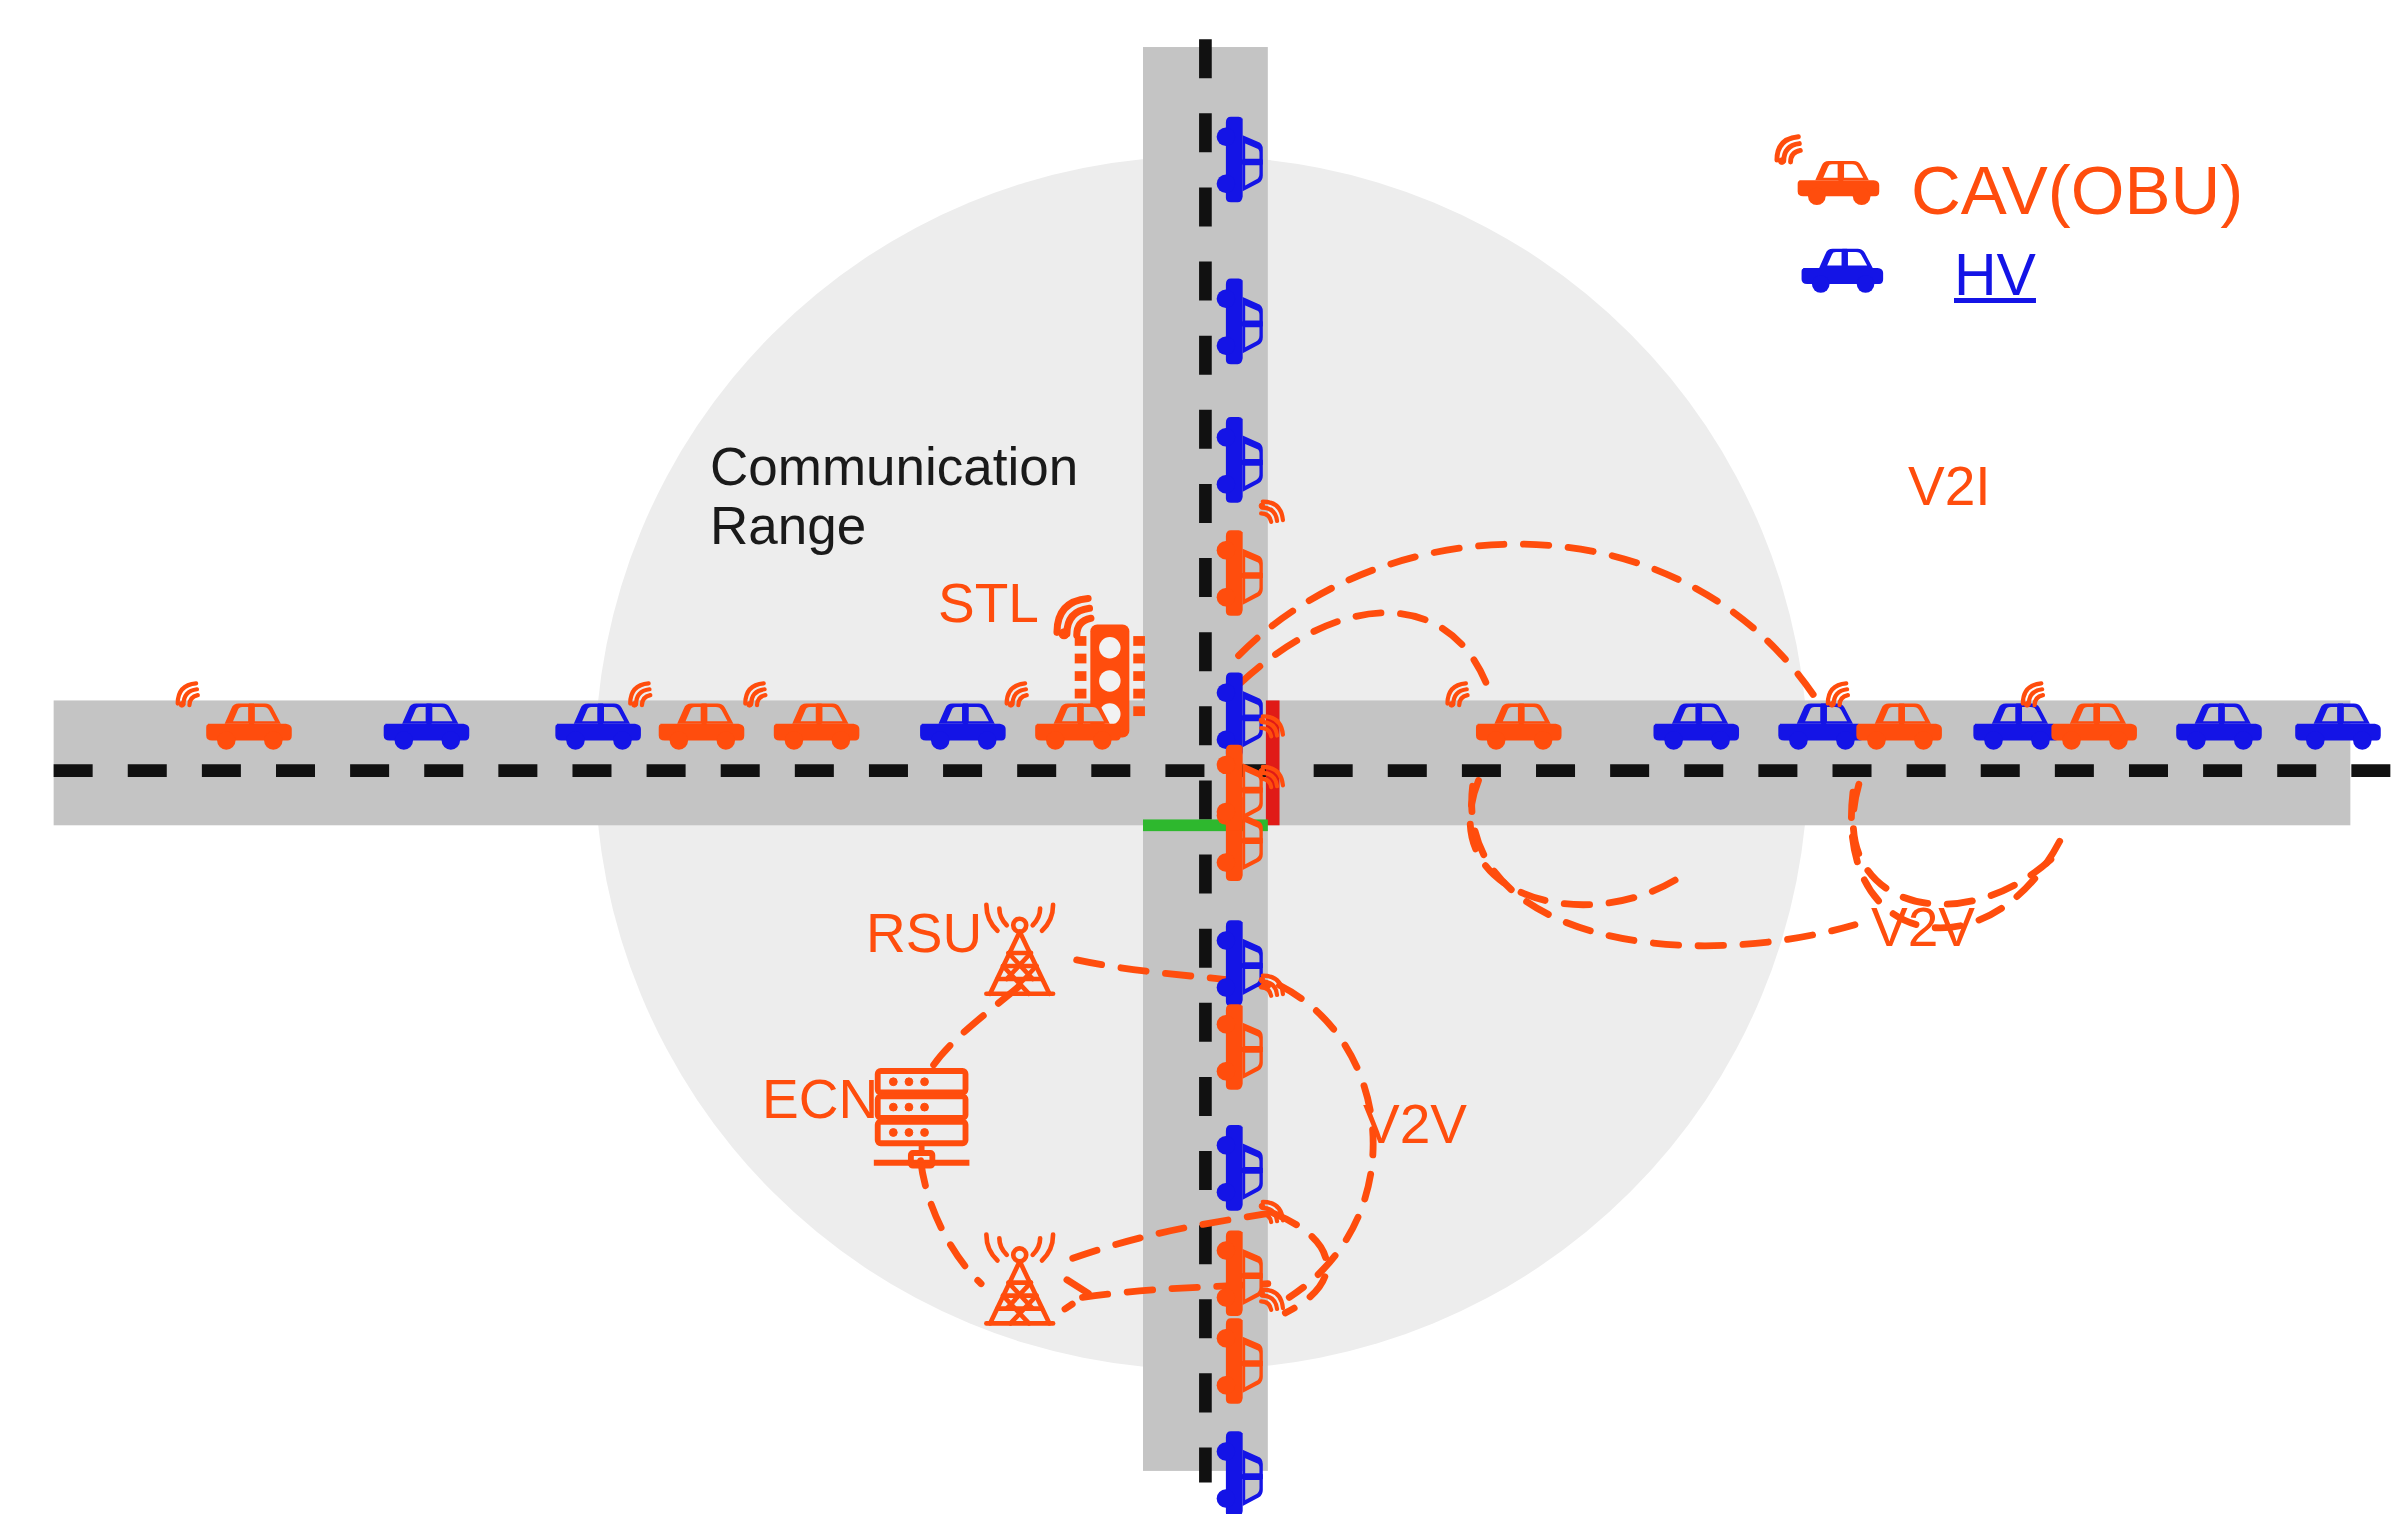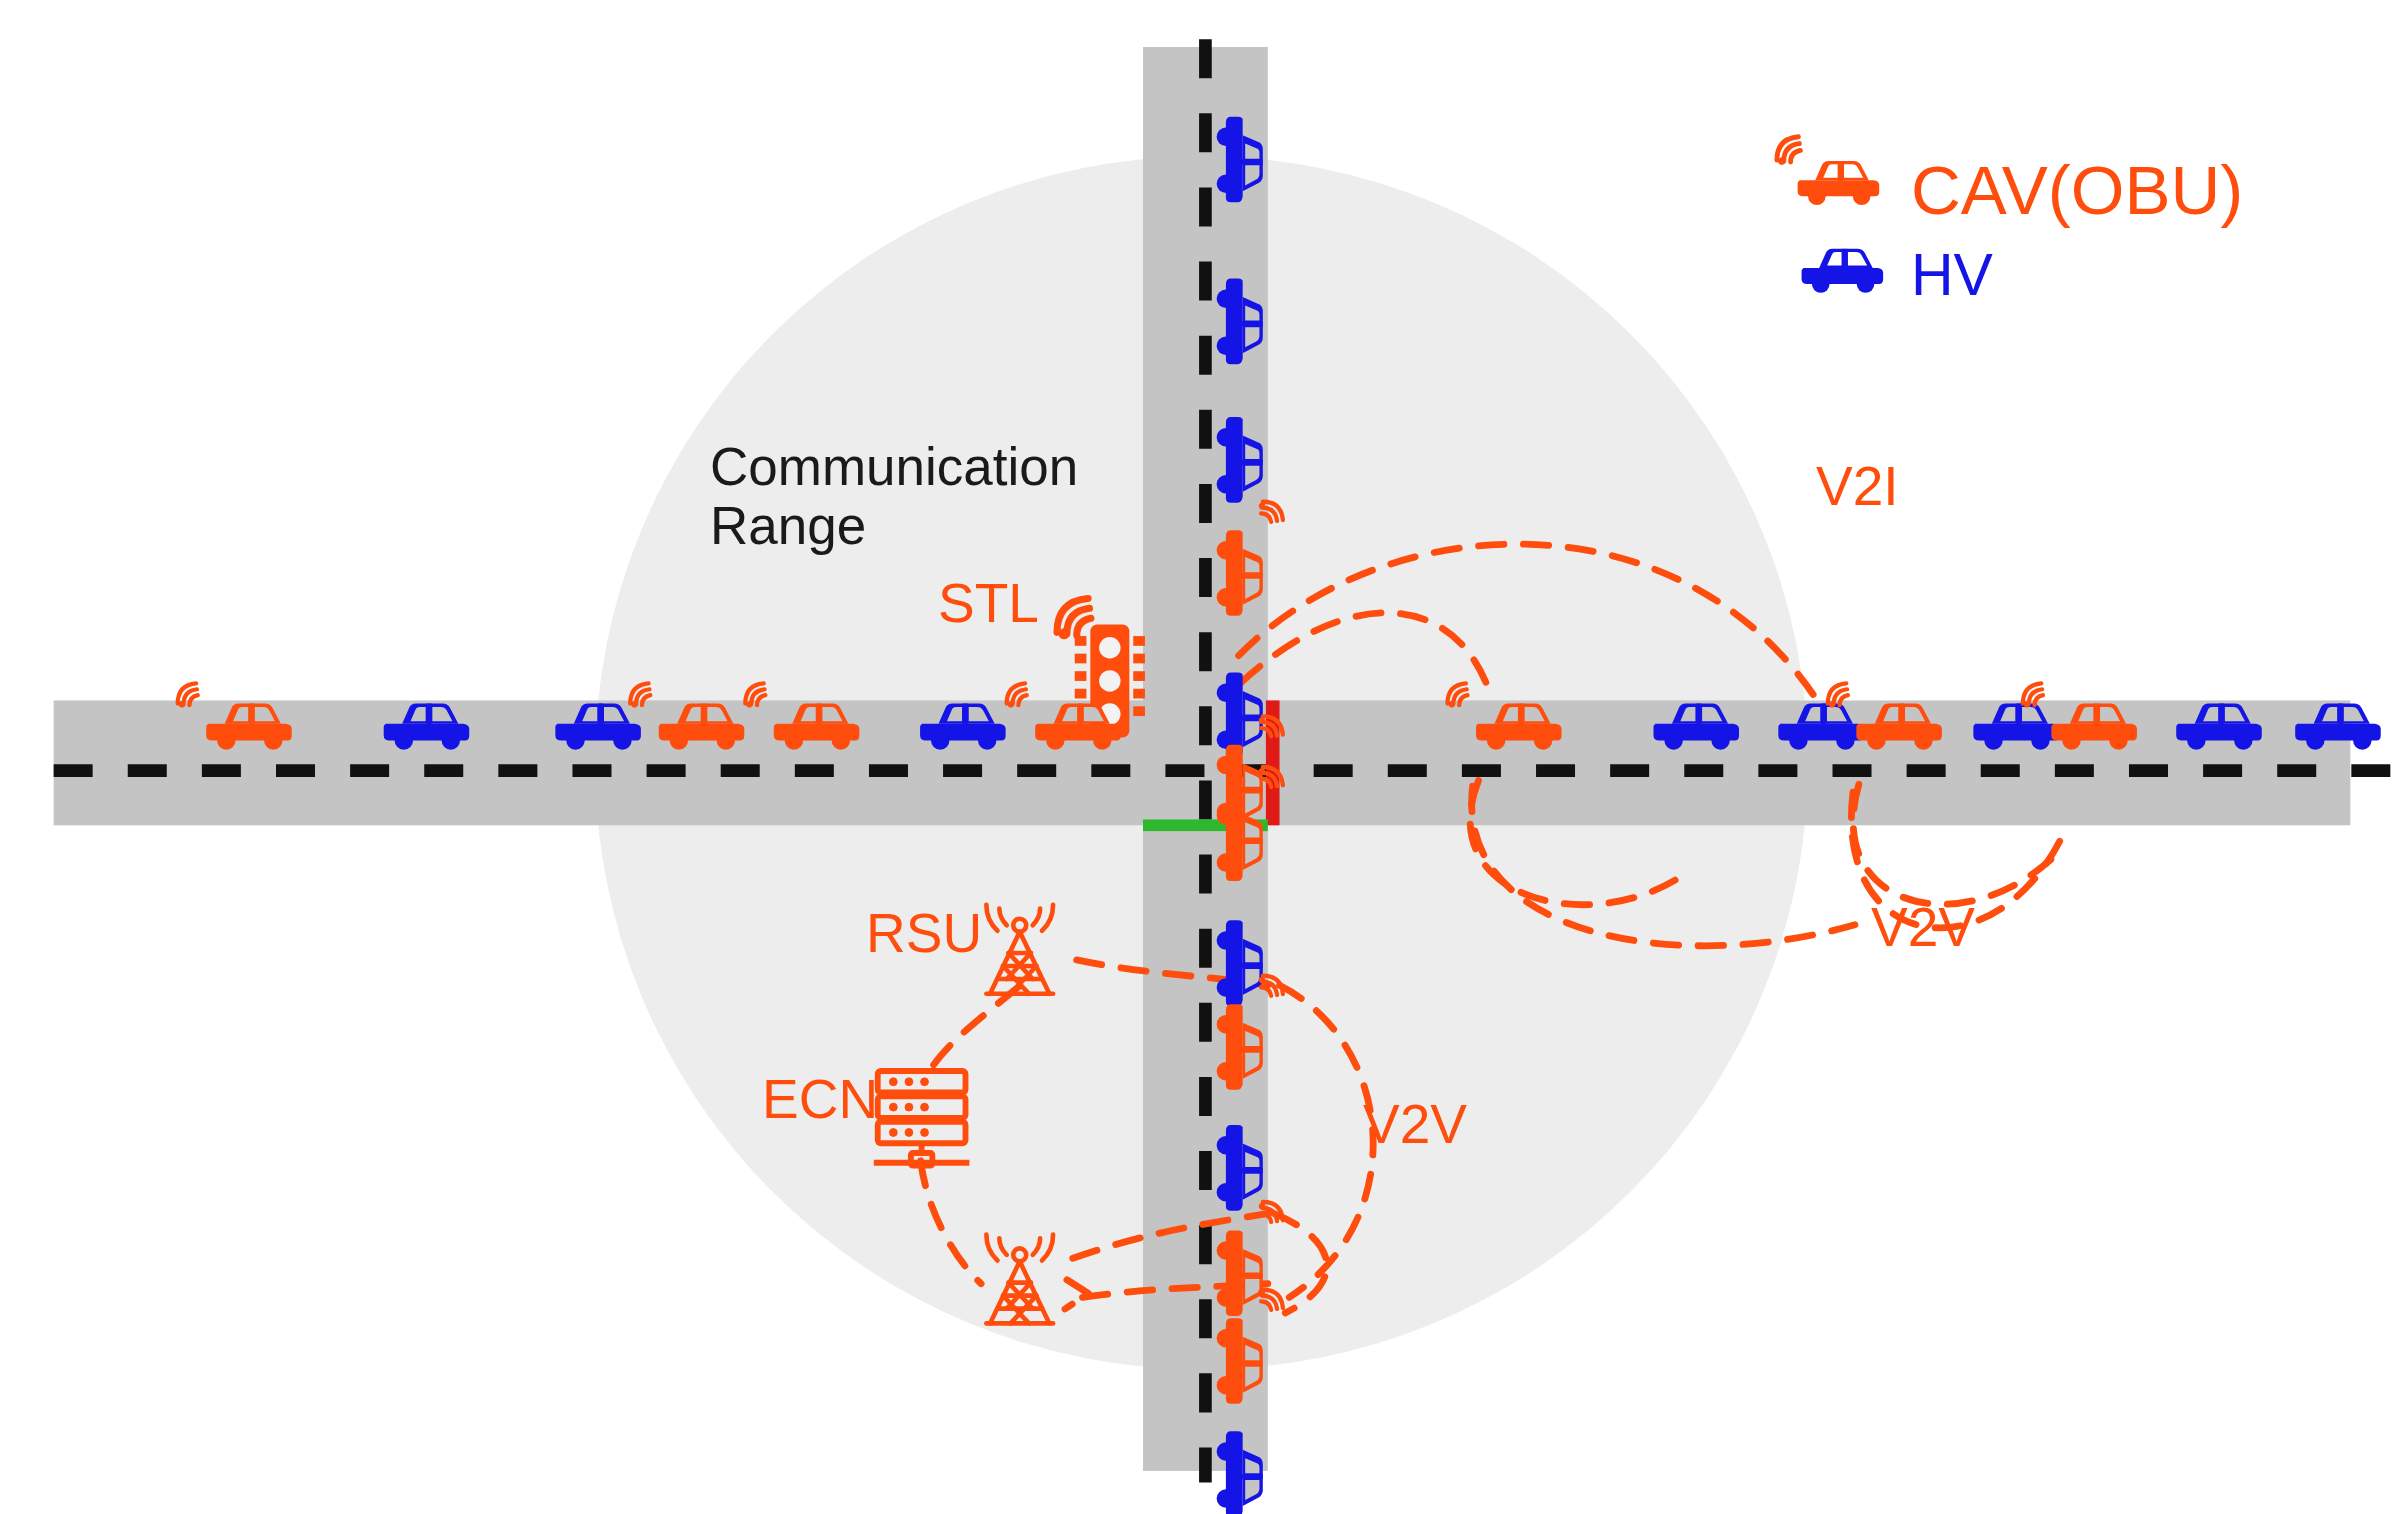--- a/index.html
+++ b/index.html
@@ -447,23 +447,23 @@
 
   <div class="lbl lbl-comm" style="left:710px;top:437px;">Communication
 Range</div>
 
   <div class="lbl lbl-orange" style="left:938px;top:573px;text-align:center;">STL</div>
 
   <div class="lbl lbl-orange" style="left:866px;top:903px;">RSU</div>
 
   <div class="lbl lbl-orange" style="left:762px;top:1069px;text-align:right;">ECN</div>
 
-  <div class="lbl lbl-orange" style="left:1816px;top:456px;">V2I</div>
+  <div class="lbl lbl-orange" style="left:1908px;top:456px;">V2I</div>
 
   <div class="lbl lbl-orange" style="left:1871px;top:897px;">V2V</div>
 
   <div class="lbl lbl-orange" style="left:1363px;top:1094px;">V2V</div>
 
   <div class="lbl lbl-leg" style="left:1911px;top:152px;">CAV(OBU)</div>
-  <div class="lbl lbl-leg-blue" style="left:1911px;top:242px;">HV</div>
+  <div class="lbl lbl-leg-blue" style="left:1954px;top:242px;text-decoration:underline;">HV</div>
 
 </div>
 
 
 </body></html>

